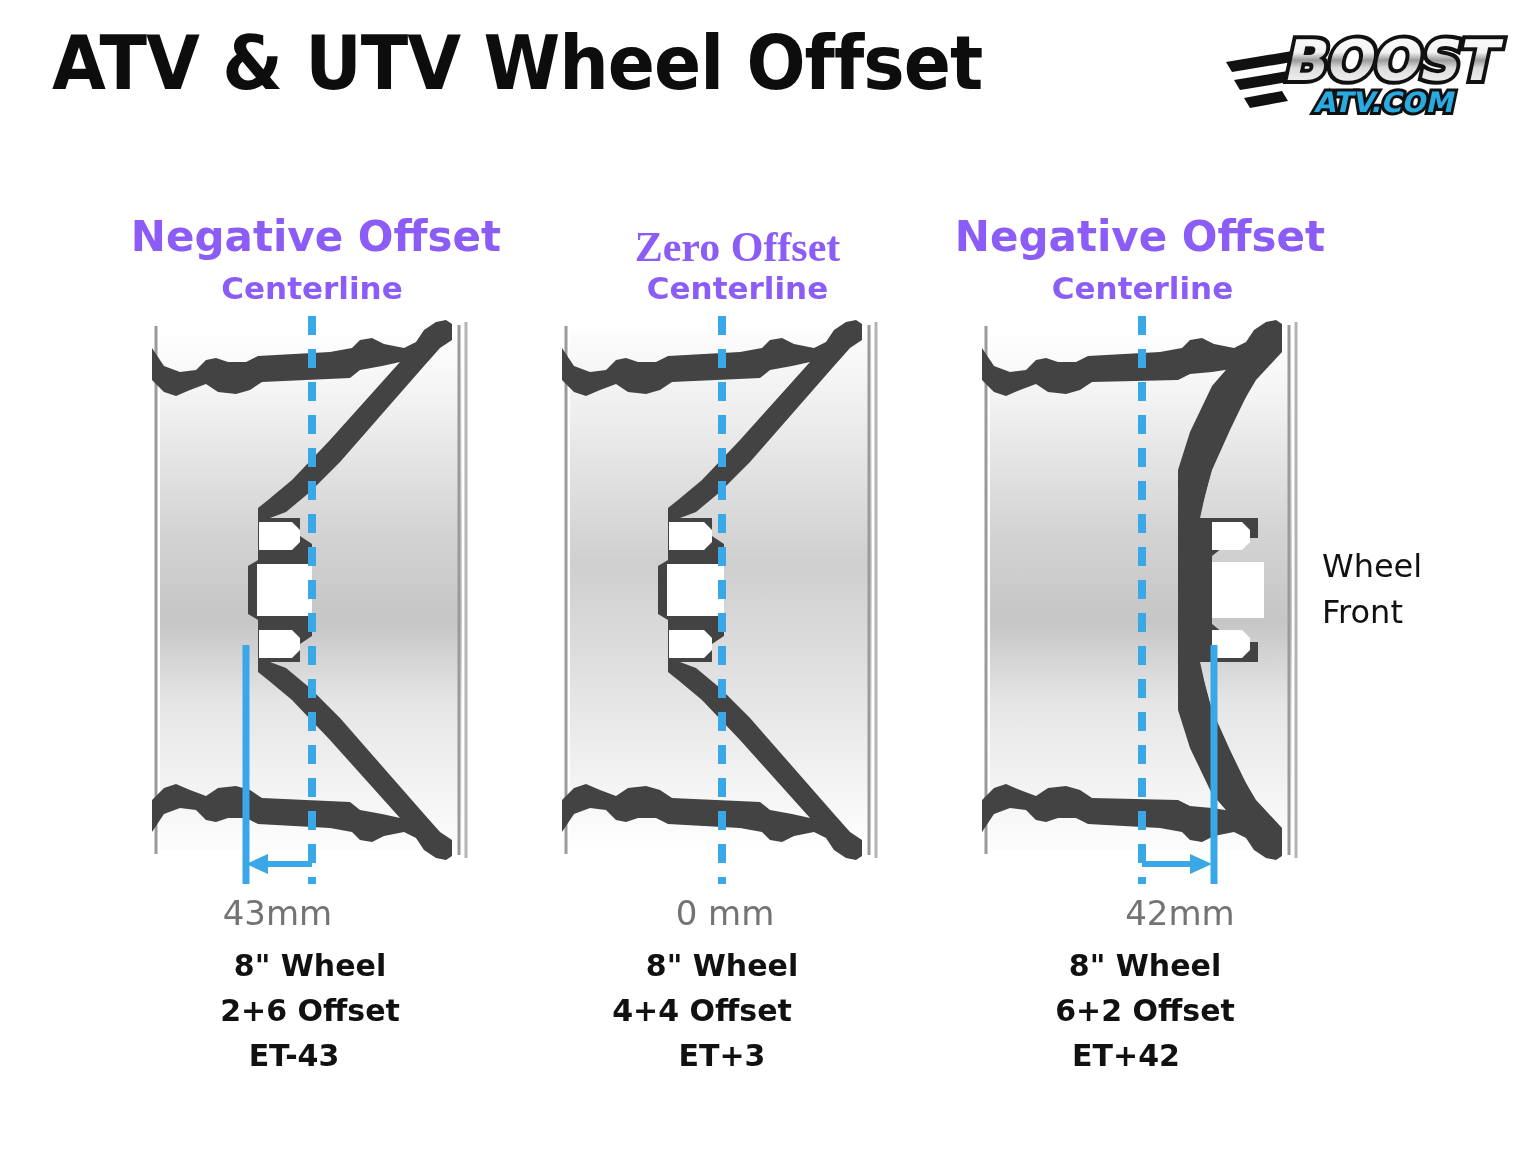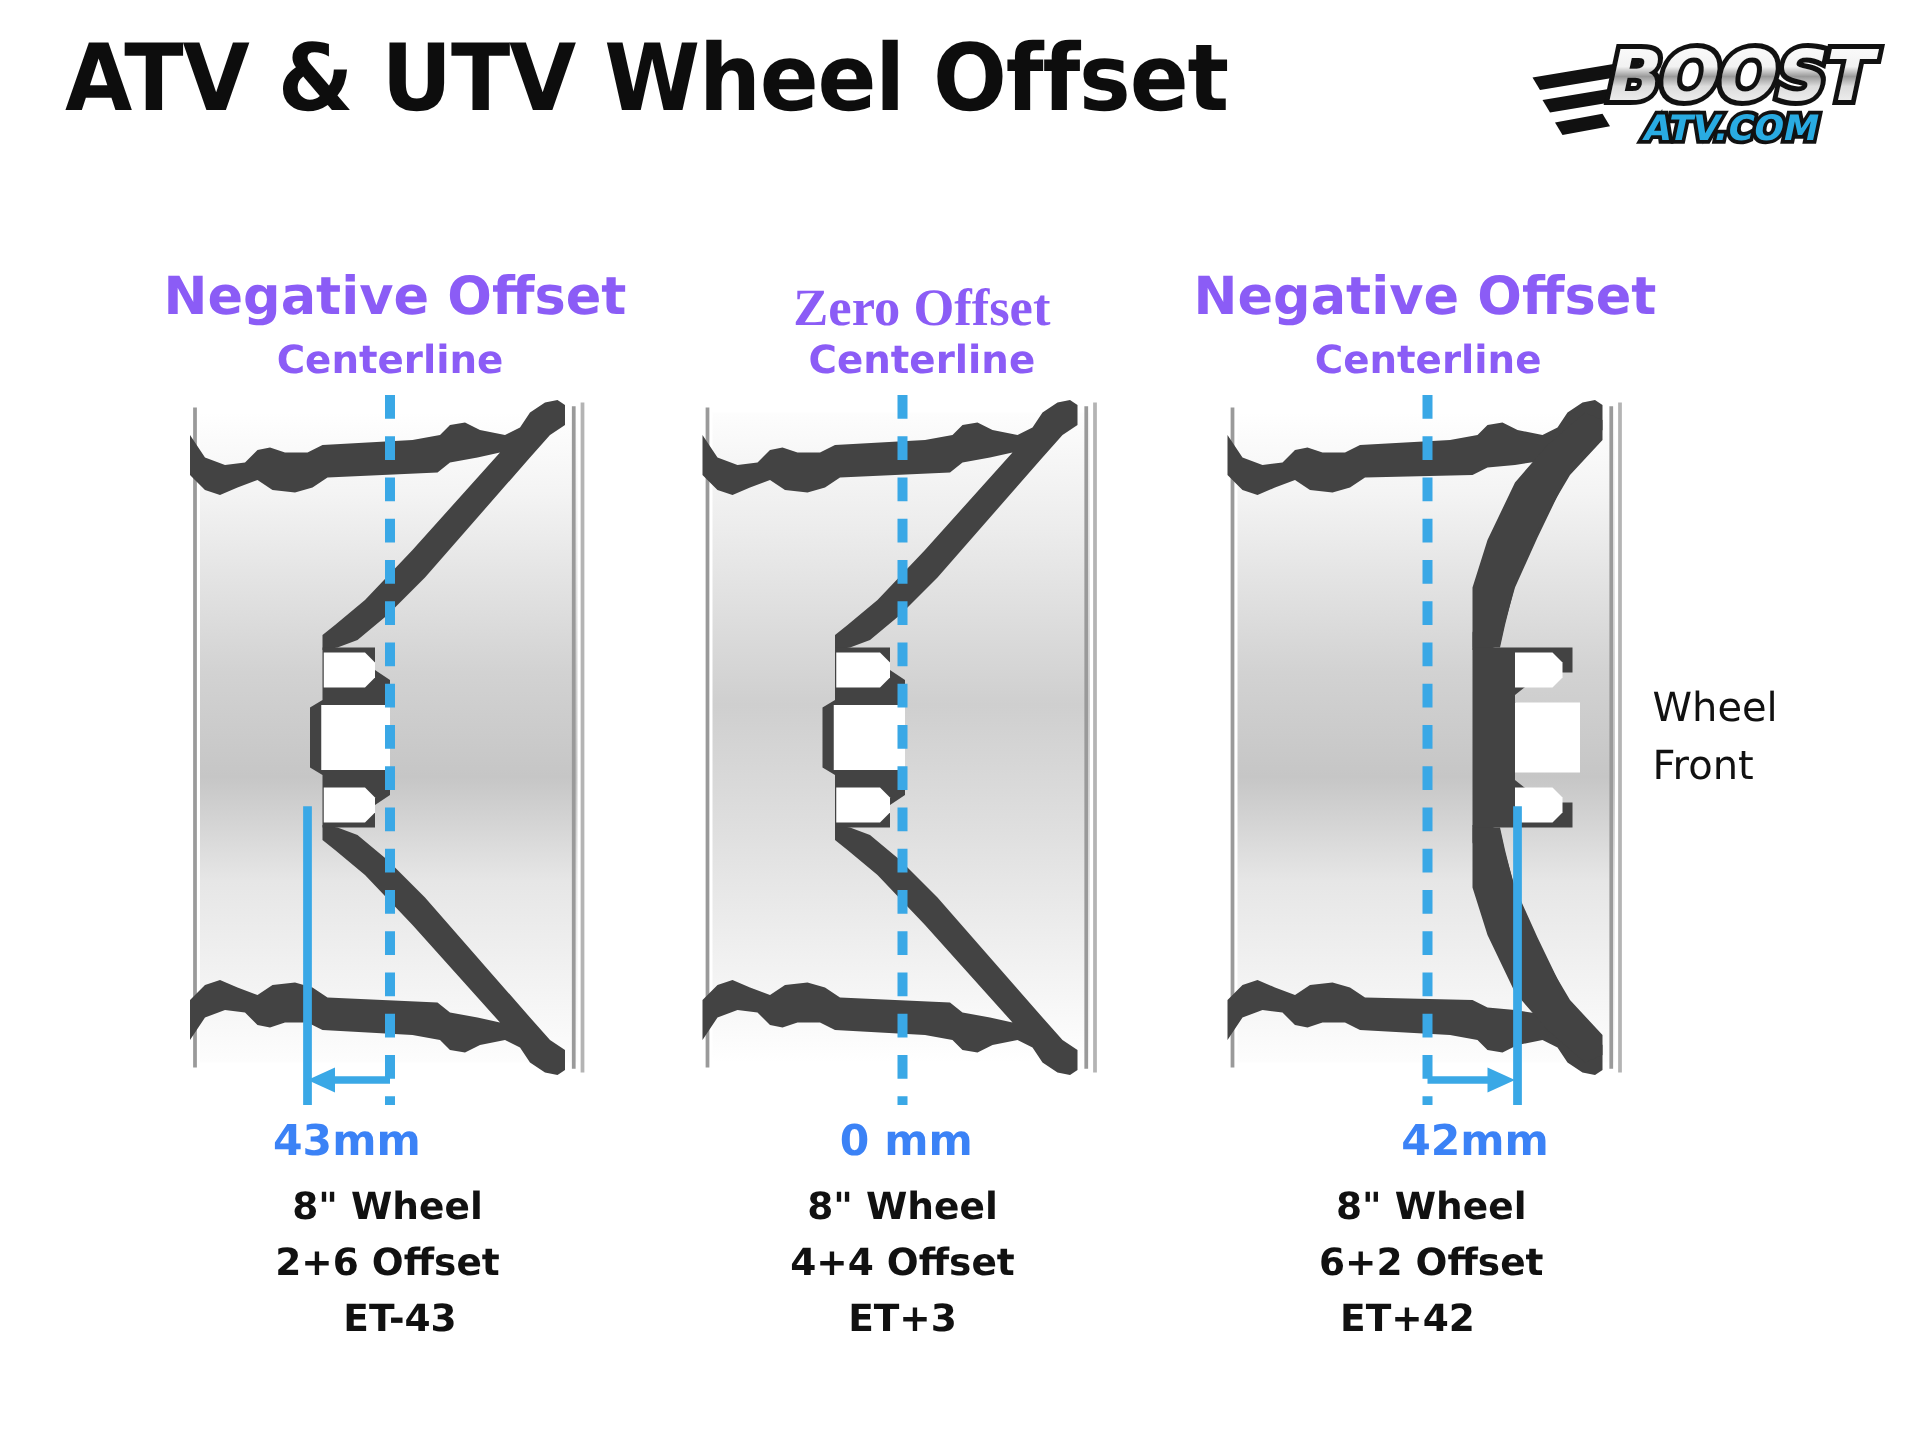--- a/index.html
+++ b/index.html
@@ -62,22 +62,22 @@
   .col-title {
     font-size: 42px;
   }
   .col-sub {
     font-size: 31px;
   }
   .mm-label {
     position: absolute;
     text-align: center;
     font-size: 34px;
-    font-weight: 700;
-    color: #3b82f6;
+    font-weight: 400;
+    color: #737373;
     white-space: nowrap;
   }
   .spec-line {
     position: absolute;
     text-align: center;
     font-size: 30px;
     font-weight: 700;
     color: #111111;
     white-space: nowrap;
   }
@@ -296,24 +296,24 @@
     </g>
   </g>
 </svg>
 
 <div class="mm-label" style="left:150px; top:893px; width:255px;">43mm</div>
 <div class="mm-label" style="left:600px; top:893px; width:250px;">0 mm</div>
 <div class="mm-label" style="left:1055px; top:893px; width:250px;">42mm</div>
 
 <div class="spec-line" style="left:150px; top:948px; width:320px;">8" Wheel</div>
 <div class="spec-line" style="left:150px; top:993px; width:320px;">2+6 Offset</div>
-<div class="spec-line" style="left:160px; top:1038px; width:320px;">ET-43</div>
+<div class="spec-line" style="left:134px; top:1038px; width:320px;">ET-43</div>
 
 <div class="spec-line" style="left:562px; top:948px; width:320px;">8" Wheel</div>
-<div class="spec-line" style="left:562px; top:993px; width:320px;">4+4 Offset</div>
+<div class="spec-line" style="left:542px; top:993px; width:320px;">4+4 Offset</div>
 <div class="spec-line" style="left:562px; top:1038px; width:320px;">ET+3</div>
 
 <div class="spec-line" style="left:985px; top:948px; width:320px;">8" Wheel</div>
 <div class="spec-line" style="left:985px; top:993px; width:320px;text-align:center;">6+2 Offset</div>
 <div class="spec-line" style="left:966px; top:1038px; width:320px;">ET+42</div>
 
 <div id="wheel-front-label">
   <div>Wheel</div>
   <div>Front</div>
 </div>

